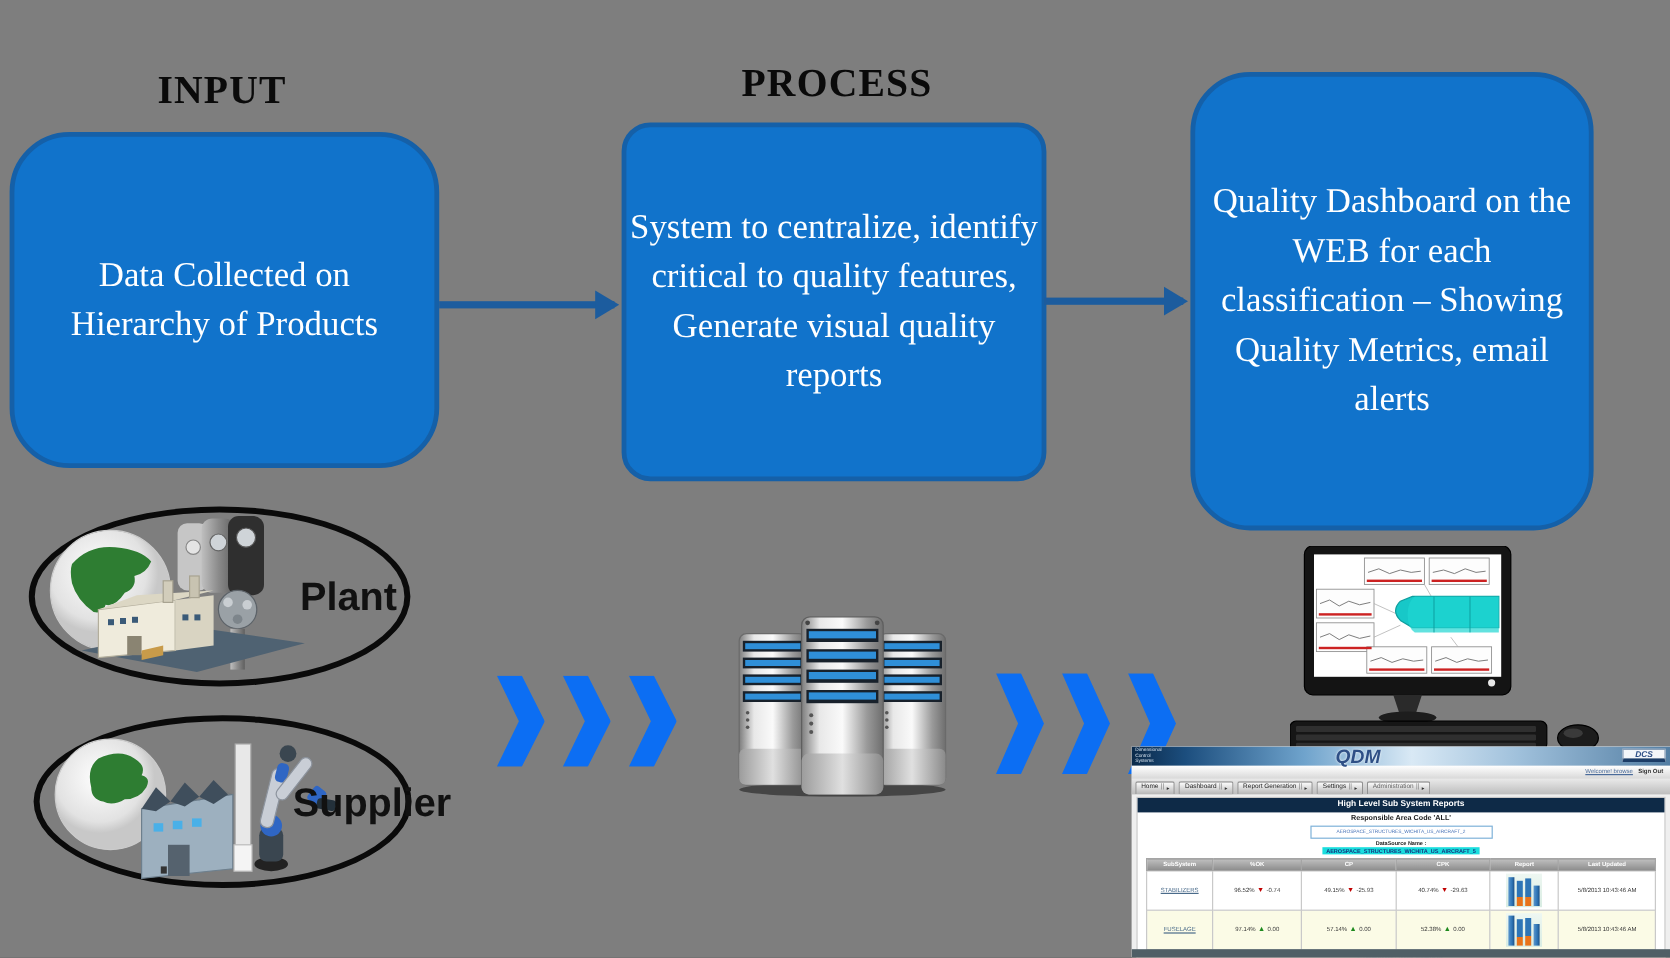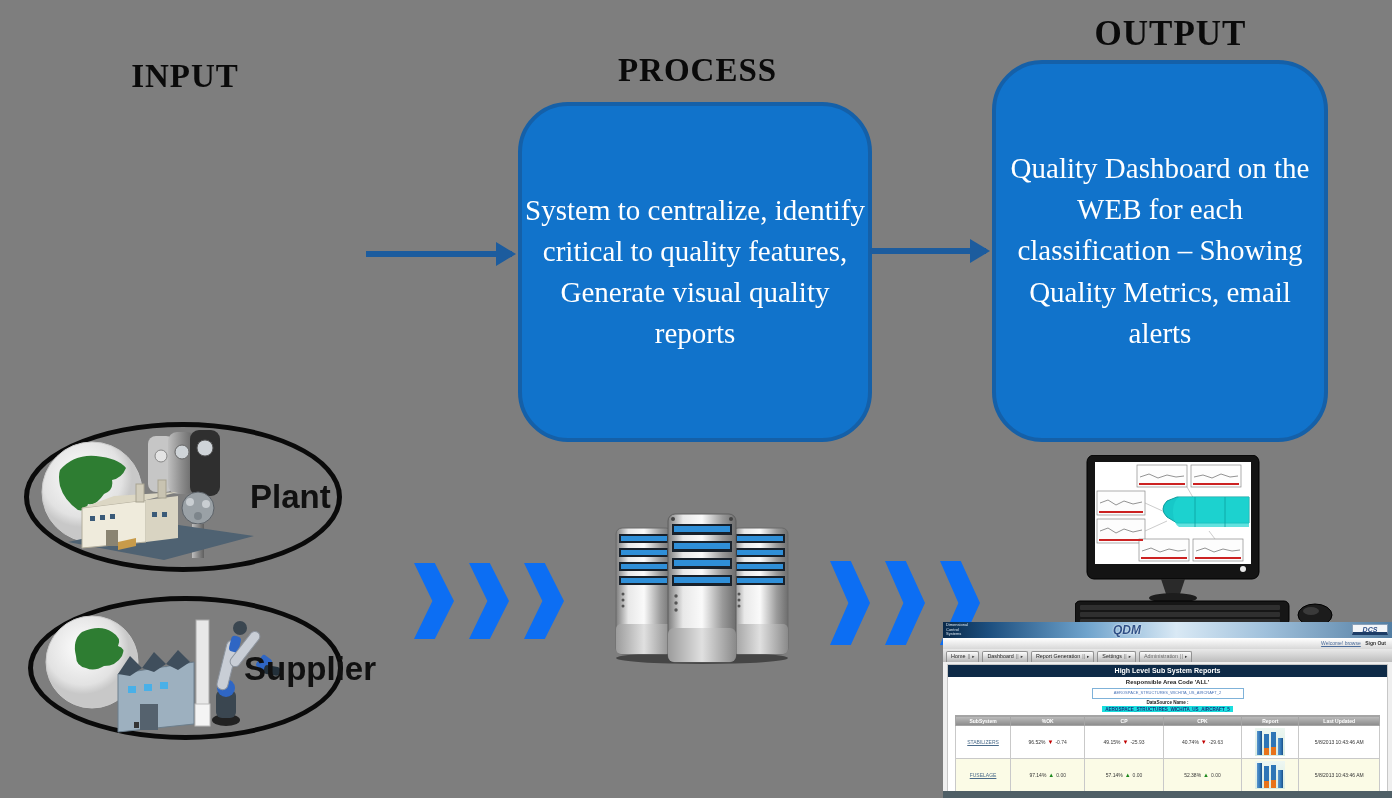--- a/index.html
+++ b/index.html
@@ -34,21 +34,21 @@
   .cg2 .chevron{height:84px;}
 
   svg{display:block;}
 
   
   .dash{position:absolute;left:943px;top:622px;width:449px;height:176px;background:#efefef;
         font-family:"Liberation Sans",sans-serif;overflow:hidden;z-index:5;box-sizing:border-box;}
   .dash-banner{position:relative;height:16px;
         background:linear-gradient(90deg,#0b2a4a 0%,#1c4e7e 10%,#6fa3cc 32%,#d9e9f5 52%,#9fc0db 72%,#537ea3 100%);}
   .banner-lines{position:absolute;left:3px;top:1px;font-size:4px;line-height:1.15;color:#d7e4f0;}
-  .brand{position:absolute;left:170px;top:1px;font-size:12px;font-weight:bold;font-style:italic;
+  .brand{position:absolute;left:170px;top:1px;font-size:16px;font-weight:bold;font-style:italic;
          color:#2e4f86;text-shadow:0 0 2px #ffffff;}
   .dcs-logo{position:absolute;right:4px;top:2px;width:36px;height:11px;background:#f4f6f9;
             border:1px solid #8aa0b8;font-size:7px;font-weight:bold;font-style:italic;color:#2e4f86;
             text-align:center;line-height:10px;box-sizing:border-box;border-bottom:3px solid #1c3c66;}
   .welcome-row{height:11px;background:linear-gradient(#ffffff,#d8d8d8);text-align:right;
                padding-right:6px;font-size:5px;color:#555;line-height:11px;}
   .welcome-link{text-decoration:underline;color:#4a6b9a;}
   .signout{font-weight:bold;color:#333;margin-left:3px;}
   .nav-row{height:13px;background:linear-gradient(#e9e9e9,#bdbdbd);display:flex;align-items:flex-end;
            padding-left:3px;gap:3px;}
@@ -90,23 +90,23 @@
   .dash-footer{text-align:center;font-size:4.6px;color:#3a5aa0;text-decoration:underline;margin-top:3px;}
   .dash-bottom{position:absolute;left:0;right:0;bottom:0;height:7px;background:#4f5f66;}
 </style>
 </head>
 <body>
 
 <div id="stage">
 
   <div class="stage-label" style="left:100px;top:58px;width:170px;">INPUT</div>
   <div class="stage-label" style="left:600px;top:52px;width:195px;">PROCESS</div>
-  <div class="stage-label" style="left:1078px;top:14px;width:185px;font-size:35px;">OUTPUT</div>
-
-  <div class="flow-box" style="left:518px;top:102px;width:354px;height:340px;padding:0 3px;">System to centralize, identify critical to quality features, Generate visual quality reports</div>
+
+  <div class="flow-box" style="left:8px;top:110px;width:358px;height:280px;padding:0 26px;">Data Collected on Hierarchy of Products</div>
+  <div class="flow-box" style="left:518px;top:102px;width:354px;height:299px;padding:0 3px;border-radius:24px;">System to centralize, identify critical to quality features, Generate visual quality reports</div>
   <div class="flow-box" style="left:992px;top:60px;width:336px;height:382px;padding:0 10px;">Quality Dashboard on the WEB for each classification – Showing Quality Metrics, email alerts</div>
 
   <div class="connector" style="left:366px;top:251px;width:146px;"></div>
   <div class="connector" style="left:870px;top:248px;width:116px;"></div>
 
   <div class="src-ellipse" style="left:24px;top:422px;width:318px;height:150px;"></div>
   <svg style="position:absolute;left:40px;top:430px;" width="240" height="136" viewBox="0 0 240 136">
     <defs>
       <radialGradient id="globeG" cx="40%" cy="35%">
           <stop offset="0%" stop-color="#ffffff"></stop>

